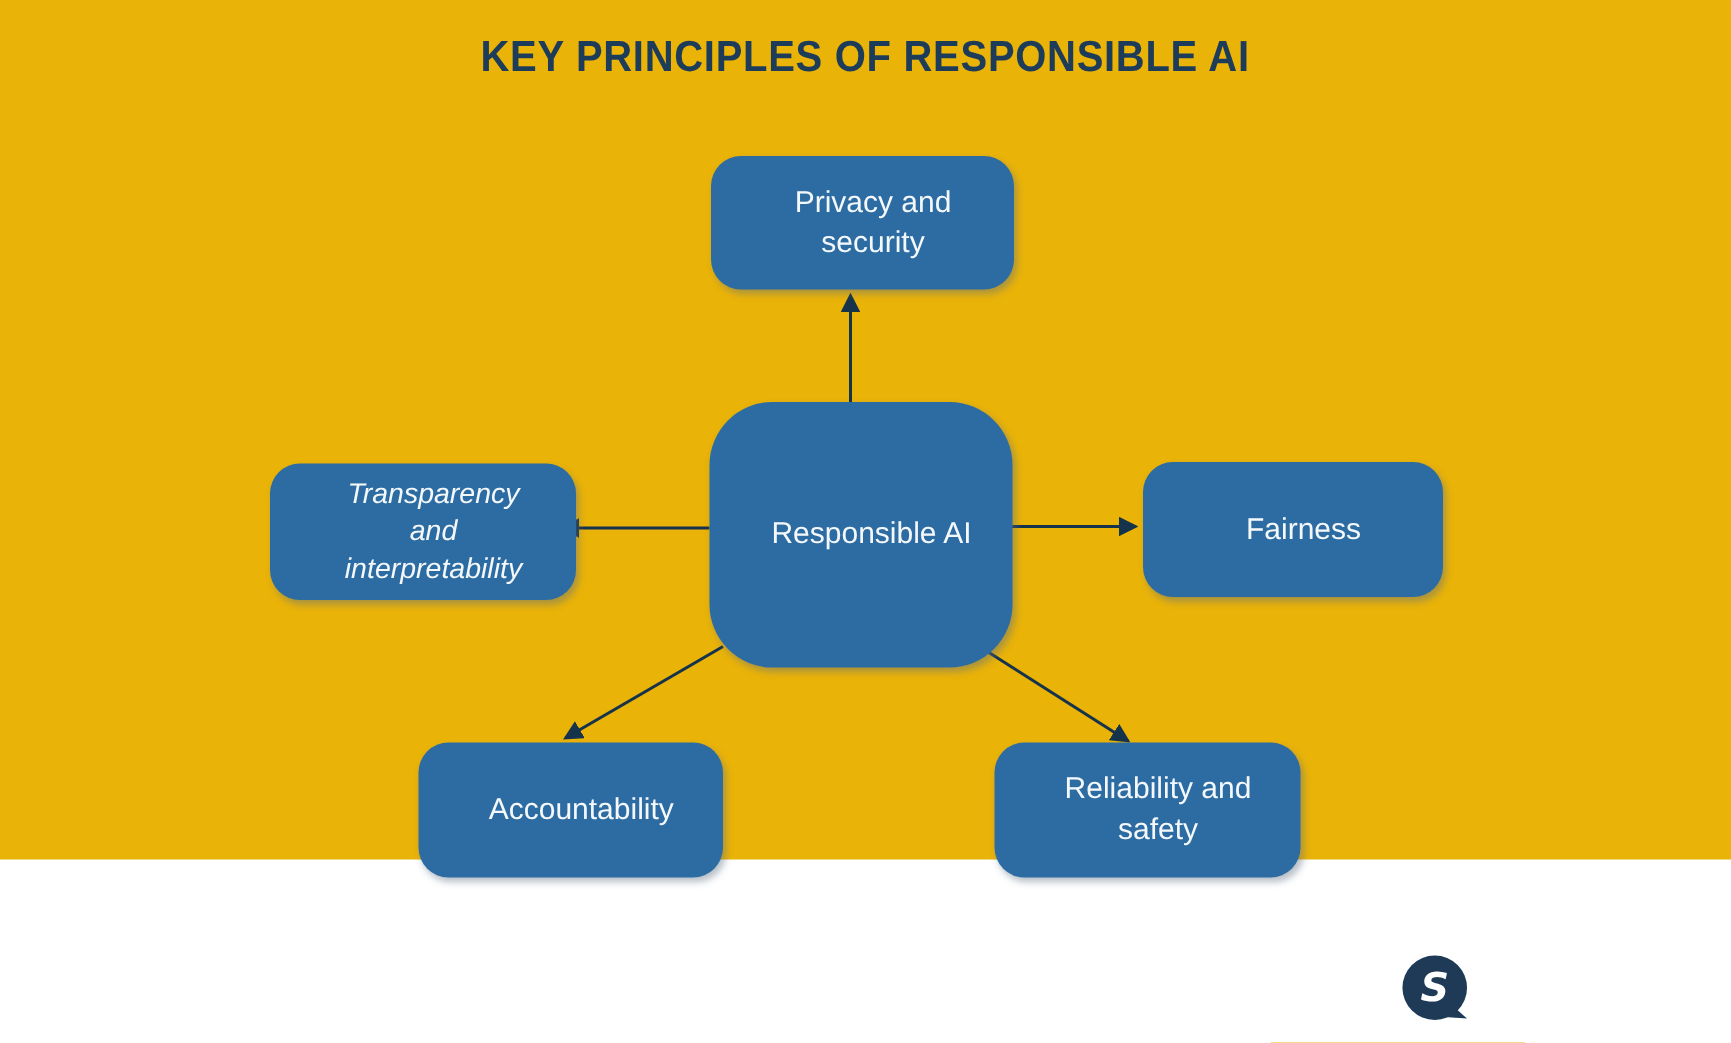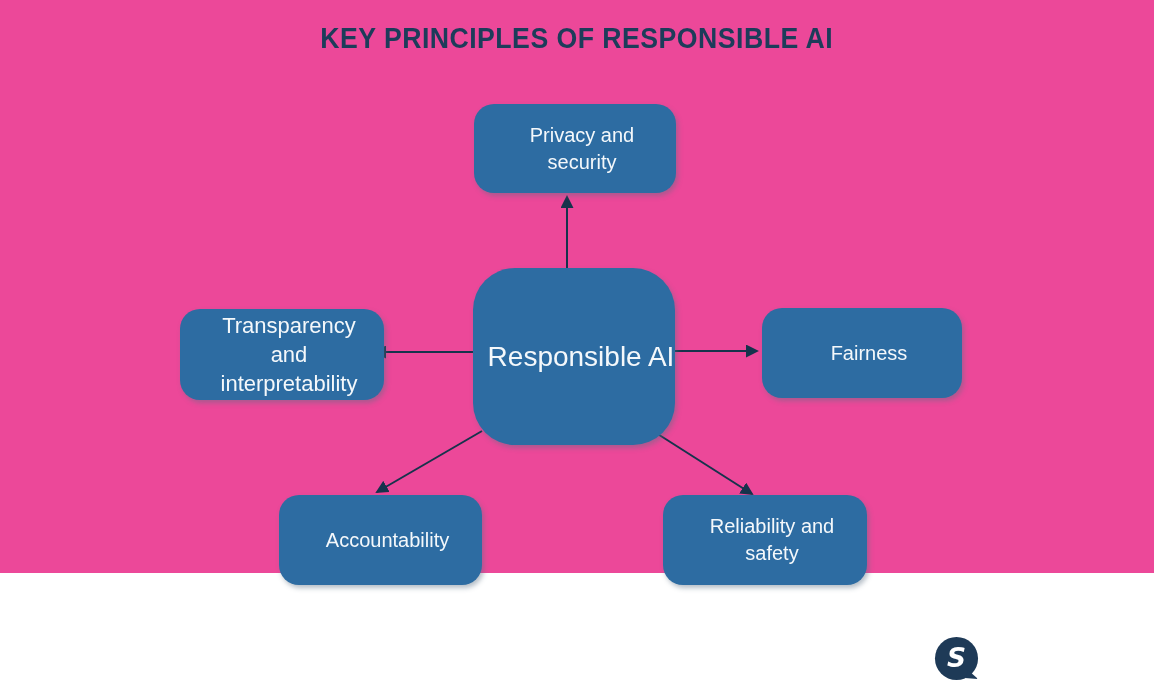--- a/index.html
+++ b/index.html
@@ -5,21 +5,21 @@
   html,body{margin:0;padding:0;}
   body{
     font-family:"Liberation Sans", sans-serif;
     background:#ffffff;
     width:1154px;height:695px;
     overflow:hidden;
   }
   .stage{
     position:relative;
     width:1154px;height:573px;
-    background:#ec4899;
+    background:#eab308;
   }
   .title-wrap{
     position:absolute;
     left:0;top:22px;width:1154px;
     text-align:center;
   }
   .title{
     display:inline-block;
     margin:0;
     font-size:29px;
@@ -50,24 +50,24 @@
     text-align:center;
     color:#f4f8fb;
     font-size:20px;
     line-height:1.33;
     white-space:pre-line;
     padding-left:14px;
   }
   .node-center{
     left:473px;top:268px;width:188px;height:177px;
     border-radius:42px;
-    font-size:28px;
+    font-size:20px;
   }
   .node-top{left:474px;top:104px;width:188px;height:89px;}
-  .node-left{left:180px;top:309px;width:190px;height:91px;font-size:22px;}
+  .node-left{left:180px;top:309px;width:190px;height:91px;font-size:19px;font-style:italic;}
   .node-right{left:762px;top:308px;width:186px;height:90px;}
   .node-bottom-left{left:279px;top:495px;width:189px;height:90px;}
   .node-bottom-right{left:663px;top:495px;width:190px;height:90px;text-align:center;}
   .logo{
     position:absolute;
     left:933px;top:635px;
     display:flex;
     align-items:center;
     gap:8px;
   }

